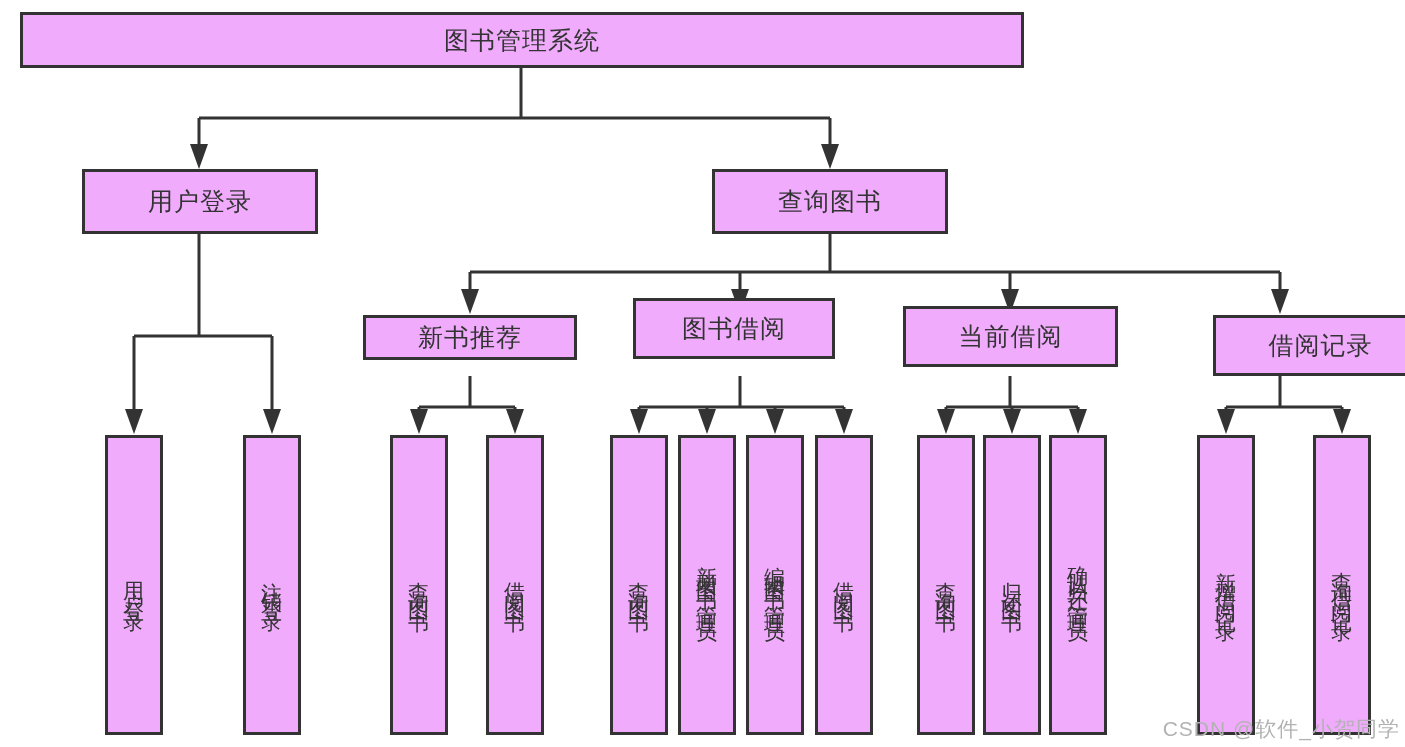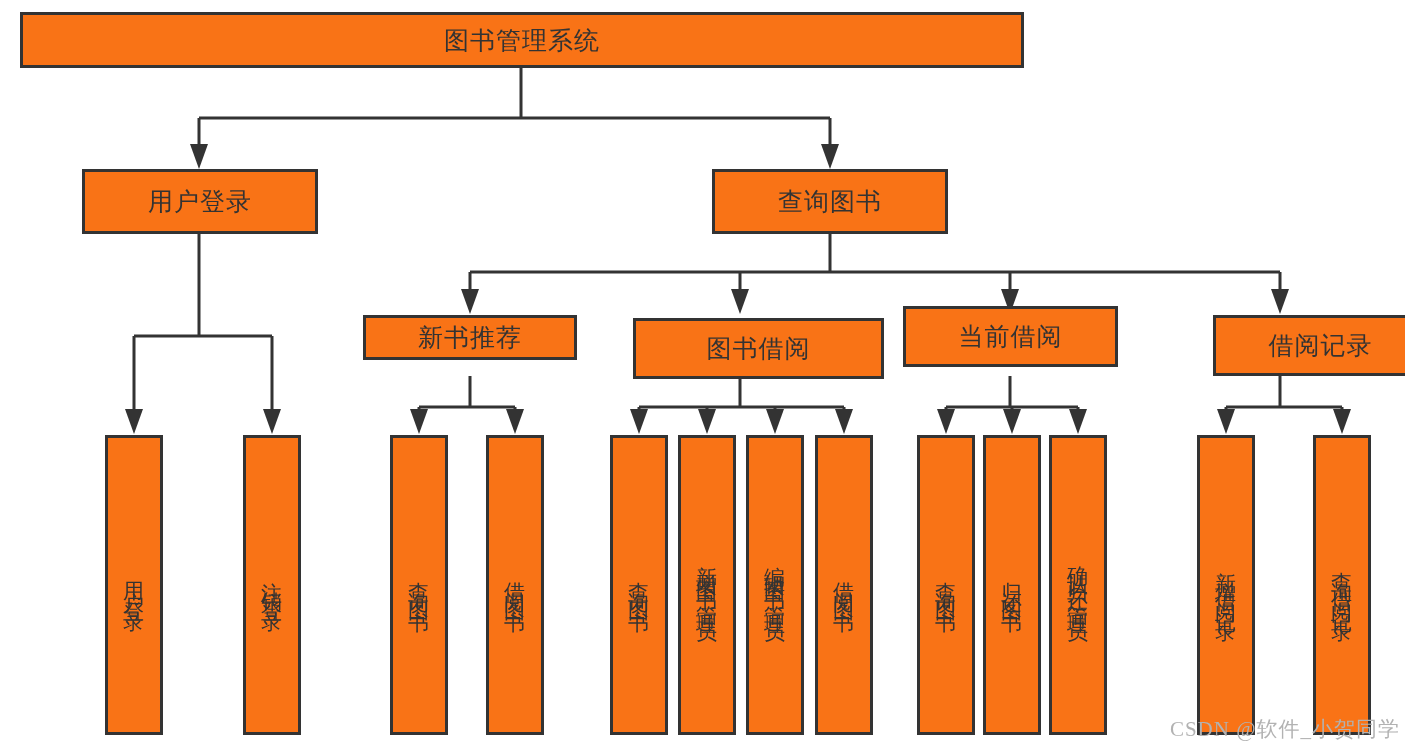--- a/index.html
+++ b/index.html
@@ -2,33 +2,33 @@
 <html><head>
 <meta charset="utf-8">
 <style>
   html,body{margin:0;padding:0;background:#ffffff;}
   .canvas{
     position:relative;width:1405px;height:747px;background:#ffffff;
     font-family:"Liberation Sans","DejaVu Sans",sans-serif;color:#333333;overflow:hidden;
   }
   .connectors{position:absolute;left:0;top:0;width:1405px;height:747px;}
   .node{
-    position:absolute;background:#f97316;border:3px solid #333333;box-sizing:border-box;
+    position:absolute;background:#f0abfc;border:3px solid #333333;box-sizing:border-box;
     display:flex;align-items:center;justify-content:center;
   }
   .hlabel{font-size:25px;letter-spacing:1px;white-space:nowrap;}
   .leaf{width:58px;height:300px;}
   .vlabel{
     writing-mode:vertical-rl;text-orientation:mixed;
     font-size:21px;line-height:1;letter-spacing:10px;
   }
   .vlabel.tight{letter-spacing:8px;}
   .watermark{
     position:absolute;right:5px;bottom:4px;z-index:9;
-    font-size:21px;color:#b2b2b2;letter-spacing:1px;white-space:nowrap;font-family:Liberation Serif, serif;
+    font-size:21px;color:#b2b2b2;letter-spacing:1px;white-space:nowrap;
   }
 </style>
 </head>
 <body>
 
 <div class="canvas">
 
   <svg class="connectors" viewBox="0 0 1405 747" xmlns="http://www.w3.org/2000/svg">
     <g stroke="#333333" stroke-width="3" fill="none">
 
@@ -76,21 +76,21 @@
   <div class="node" style="left:82px;top:169px;width:236px;height:65px">
     <span class="hlabel">用户登录</span>
   </div>
   <div class="node" style="left:712px;top:169px;width:236px;height:65px">
     <span class="hlabel">查询图书</span>
   </div>
 
   <div class="node" style="left:363px;top:315px;width:214px;height:45px">
     <span class="hlabel">新书推荐</span>
   </div>
-  <div class="node" style="left:633px;top:318px;width:251px;height:61px">
+  <div class="node" style="left:633px;top:298px;width:202px;height:61px">
     <span class="hlabel">图书借阅</span>
   </div>
   <div class="node" style="left:903px;top:306px;width:215px;height:61px">
     <span class="hlabel">当前借阅</span>
   </div>
   <div class="node" style="left:1213px;top:315px;width:215px;height:61px">
     <span class="hlabel">借阅记录</span>
   </div>
 
   <div class="node leaf" style="left:105px;top:435px">

